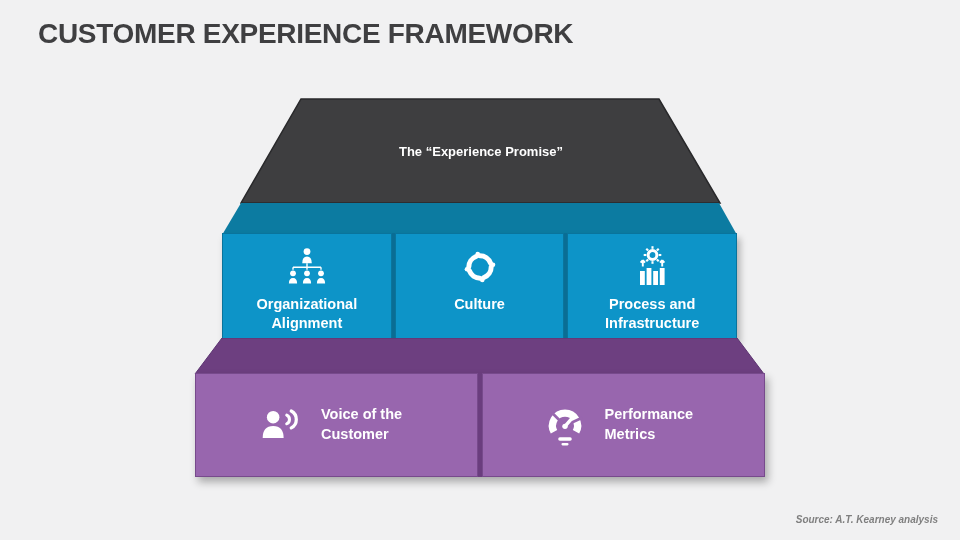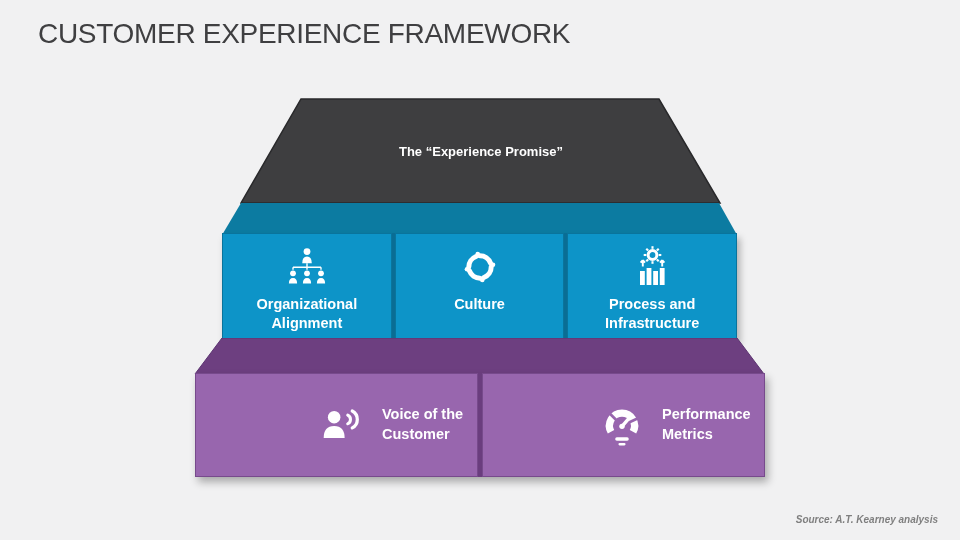--- a/index.html
+++ b/index.html
@@ -5,21 +5,21 @@
   html, body { margin:0; padding:0; }
   body {
     width:960px; height:540px; position:relative; overflow:hidden;
     background:#f1f1f2;
     font-family:"Liberation Sans", sans-serif;
   }
   .slide { position:absolute; inset:0; }
 
   .title {
     position:absolute; left:38px; top:18px;
-    font-size:28px; font-weight:normal; color:#3f3f41; letter-spacing:-0.3px;
+    font-size:28px; font-weight:bold; color:#3f3f41; letter-spacing:-0.3px;
     white-space:nowrap;
   }
 
   
   .tier-top {
     position:absolute; left:240px; top:98px; width:482px; height:106px;
     display:flex; align-items:center; justify-content:center;
   }
   .tier-top svg { position:absolute; left:0; top:0; }
   .tier-top-label {
@@ -47,21 +47,21 @@
   
   .face-bot { position:absolute; left:193px; top:338px; }
   .row-bot {
     position:absolute; left:195px; top:373px; width:570px; height:104px;
     display:flex; gap:4px; background:#6a3d7e;
     box-shadow:3px 5px 8px rgba(0,0,0,0.3);
   }
   .box-bot {
     flex:1; background:#9866ae; box-sizing:border-box;
     border:1px solid #774a8c;
-    display:flex; align-items:center; justify-content:flex-end; gap:16px;
+    display:flex; align-items:center; justify-content:center; gap:16px;
   }
   .box-bot .icon { width:48px; height:48px; display:flex; align-items:center; justify-content:center; }
   .label-bot {
     color:#ffffff; font-size:14.5px; font-weight:600; line-height:1.35;
   }
   .label-voc  { max-width:95px; }
   .label-perf { max-width:102px; }
 
   .source {
     position:absolute; right:22px; top:514px;

